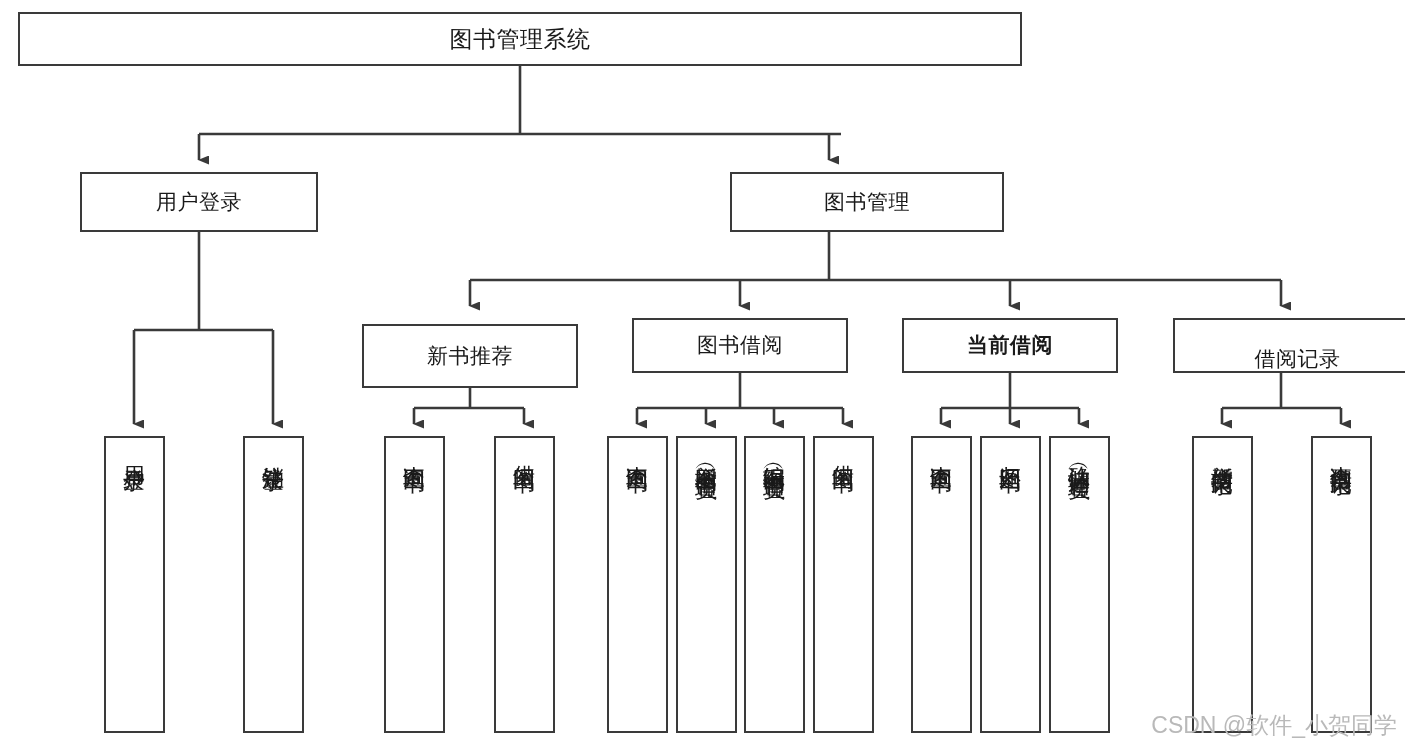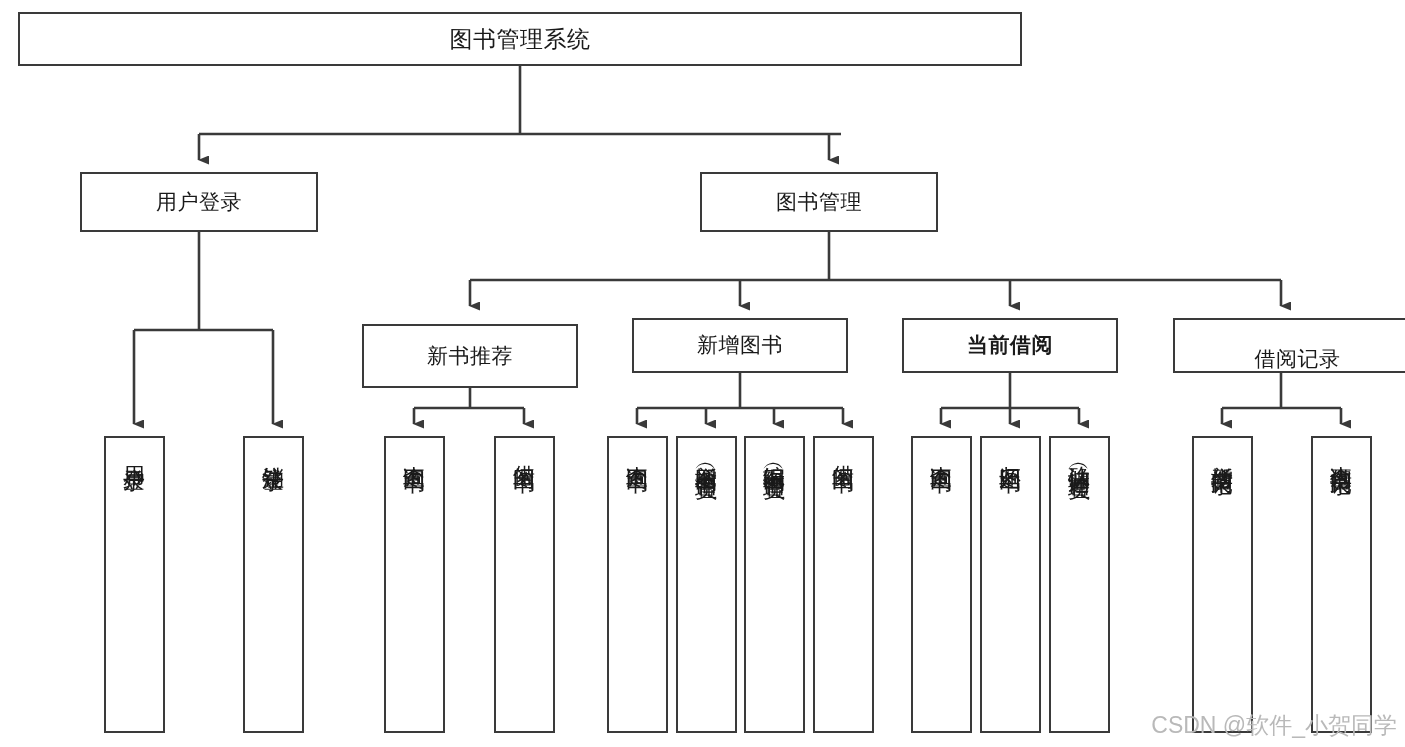--- a/index.html
+++ b/index.html
@@ -130,29 +130,29 @@
     </g>
   </svg>
 
   <div class="node n-root" style="left:18px; top:12px; width:1004px; height:54px;">
     <span class="node-label">图书管理系统</span>
   </div>
 
   <div class="node n-h" style="left:80px; top:172px; width:238px; height:60px;">
     <span class="node-label">用户登录</span>
   </div>
-  <div class="node n-h" style="left:700px; top:172px; width:238px; height:60px;align-items:center;">
+  <div class="node n-h" style="left:730px; top:172px; width:274px; height:60px;align-items:center;">
     <span class="node-label">图书管理</span>
   </div>
 
   <div class="node n-h" style="left:362px; top:324px; width:216px; height:64px;">
     <span class="node-label">新书推荐</span>
   </div>
   <div class="node n-h" style="left:632px; top:318px; width:216px; height:55px;">
-    <span class="node-label">新增图书</span>
+    <span class="node-label">图书借阅</span>
   </div>
   <div class="node n-h" style="left:902px; top:318px; width:216px; height:55px;font-weight:bold;">
     <span class="node-label">当前借阅</span>
   </div>
   <div class="node n-h" style="left:1173px; top:318px; width:249px; height:55px;align-items:flex-end;">
     <span class="node-label">借阅记录</span>
   </div>
 
   <div class="node n-v" style="left:104px; top:436px; width:61px; height:297px;">
     <span class="node-label">用户登录</span>

